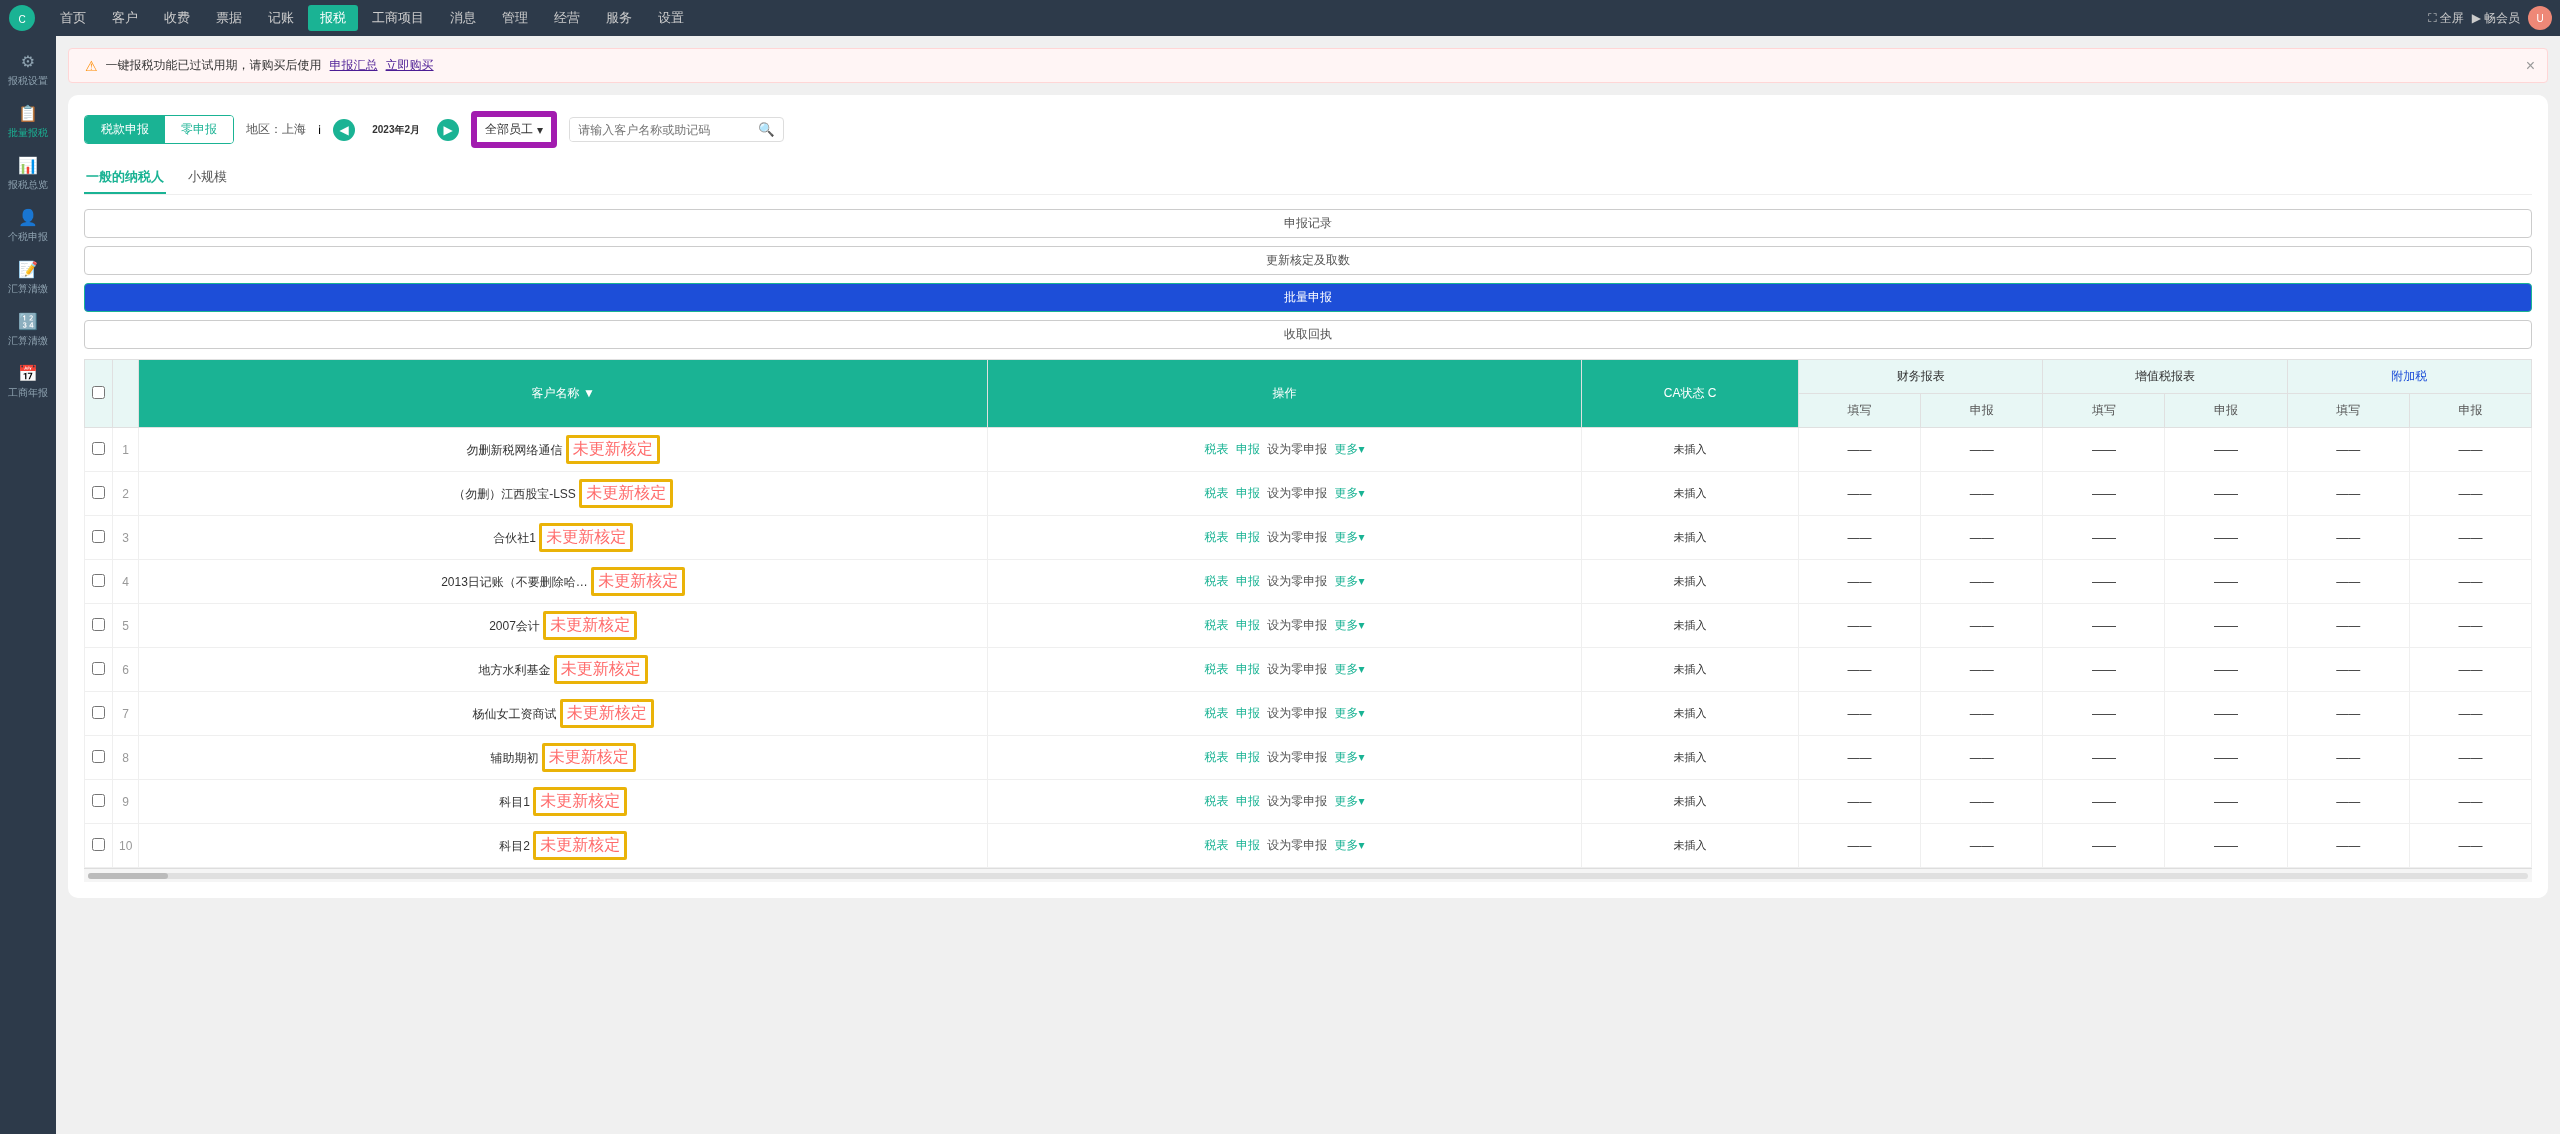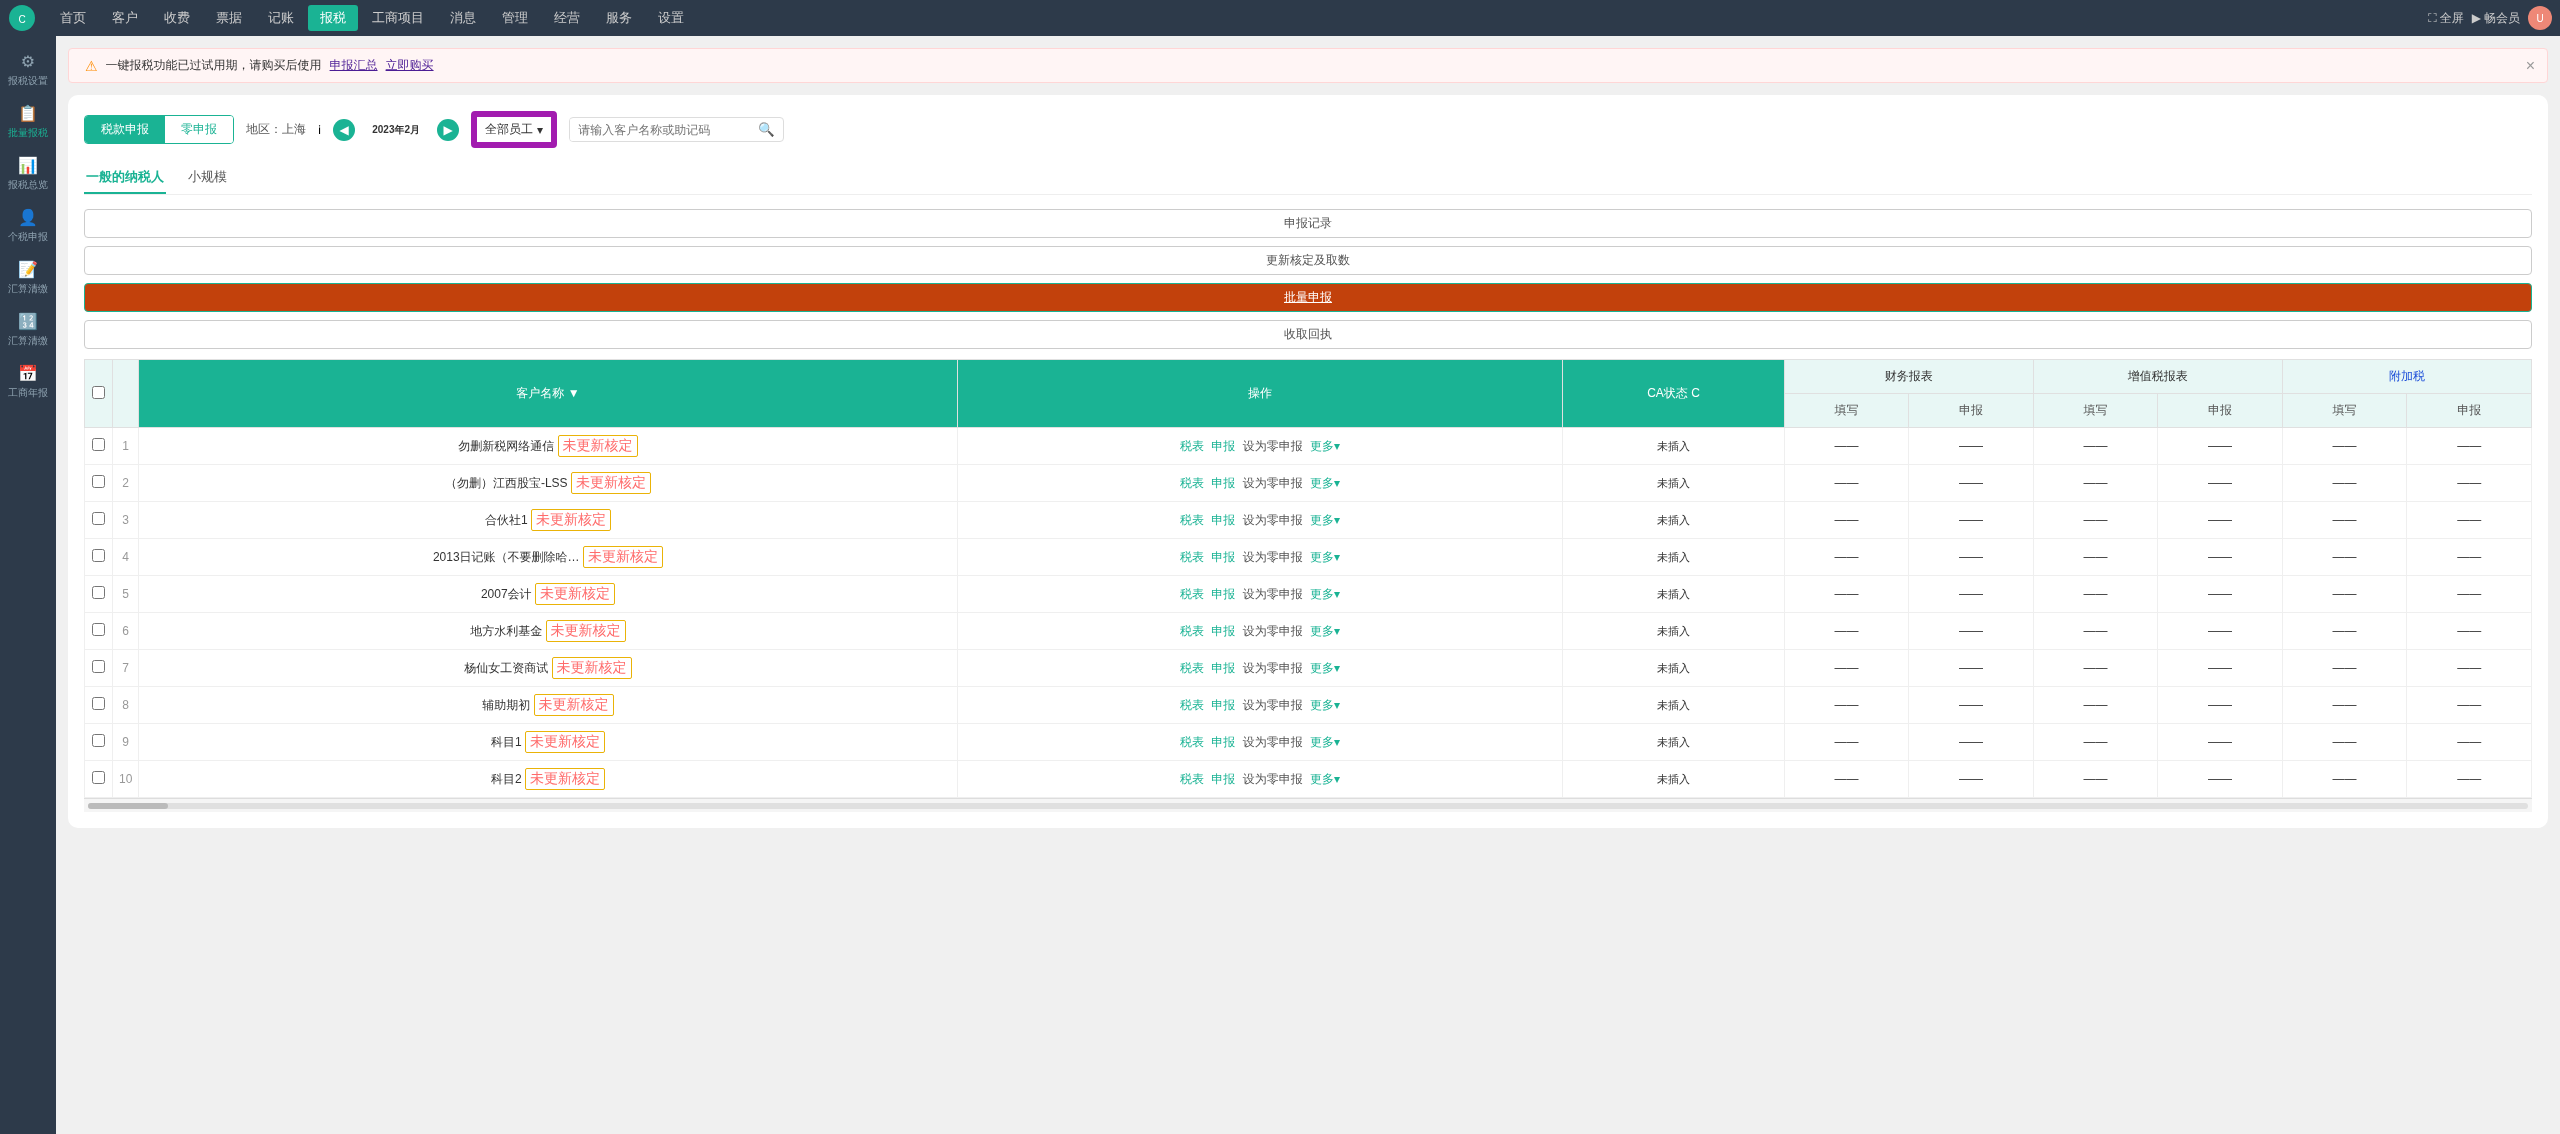--- a/index.html
+++ b/index.html
@@ -52,31 +52,31 @@
     .search-btn { background: none; border: none; padding: 4px 8px; cursor: pointer; color: #666; }
 
     
     .sub-tabs { display: flex; gap: 20px; border-bottom: 1px solid #eee; margin-bottom: 14px; padding-bottom: 0; }
     .sub-tab { padding: 6px 2px; font-size: 13px; cursor: pointer; color: #555; border-bottom: 2px solid transparent; }
     .sub-tab.active { color: #1ab394; border-bottom-color: #1ab394; font-weight: bold; }
 
     
     .action-bar { display: flex; justify-content: flex-end; gap: 8px; margin-bottom: 10px; flex-direction: column; }
     .action-btn { padding: 5px 14px; border-radius: 4px; border: 1px solid #ddd; background: #fff; color: #555; font-size: 12px; cursor: pointer; }
-    .action-btn.primary { background: #c2410c; color: #fff; border-color: #1ab394; text-decoration: underline; }
+    .action-btn.primary { background: #1d4ed8; color: #fff; border-color: #1ab394; }
     .action-btn.outline { background: #fff; color: #555; border-color: #ccc; }
 
     
     .data-table { width: 100%; border-collapse: collapse; font-size: 12px; }
     .data-table thead tr { background: #e8f7f5; }
     .data-table th { padding: 8px 6px; text-align: center; color: #555; font-weight: normal; border: 1px solid #e0e0e0; white-space: nowrap; }
     .data-table td { padding: 7px 6px; border: 1px solid #efefef; text-align: center; color: #333; white-space: nowrap; }
     .data-table .th-header { background: #1ab394; color: #fff; }
     .col-name { text-align: left; }
-    .status-tag { display: inline-block; border: 1px solid #eab308; color: #ff6b6b; border-radius: 2px; padding: 1px 4px; font-size: 14px; }
+    .status-tag { display: inline-block; border: 3px solid #eab308; color: #ff6b6b; border-radius: 2px; padding: 1px 4px; font-size: 16px; }
     .ca-status { color: #999; font-size: 11px; }
     .op-link { color: #1ab394; cursor: pointer; margin: 0 2px; }
     .op-text { color: #555; cursor: pointer; margin: 0 2px; }
     .dash { color: #ccc; }
     .not-entered { color: #aaa; font-size: 11px; }
     .checkbox-col { width: 28px; text-align: center; }
     .num-col { width: 24px; text-align: center; color: #999; }
 
     
     .scroll-bar-row { height: 14px; background: #f5f5f5; border-top: 1px solid #ddd; display: flex; align-items: center; padding: 0 4px; }

